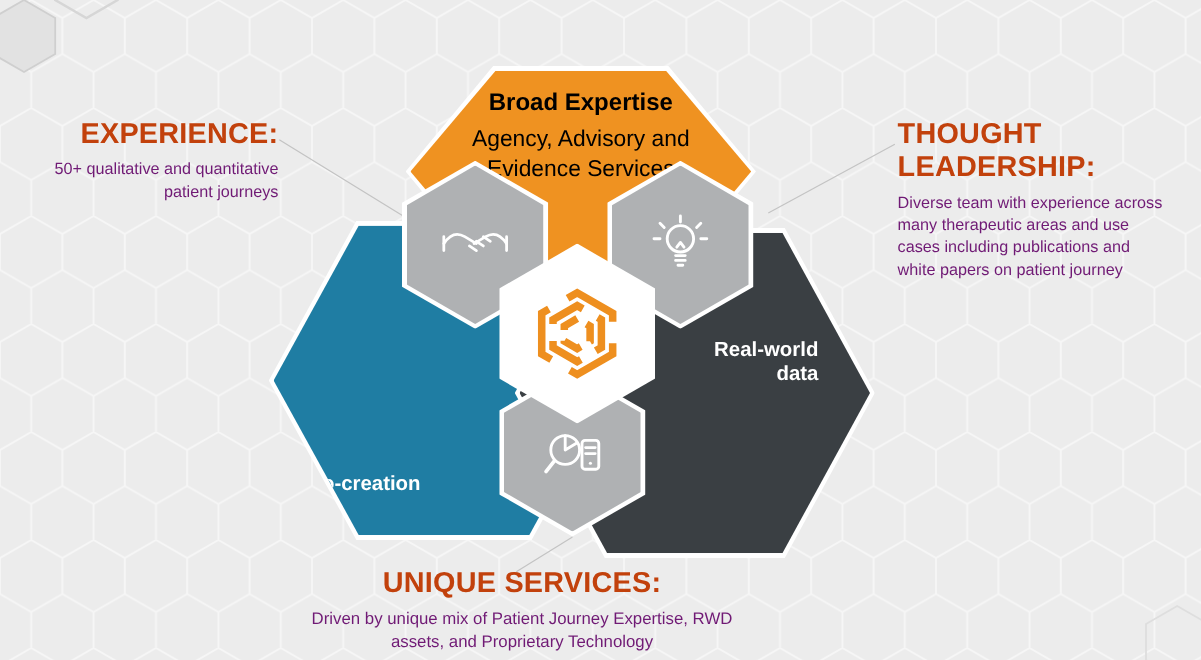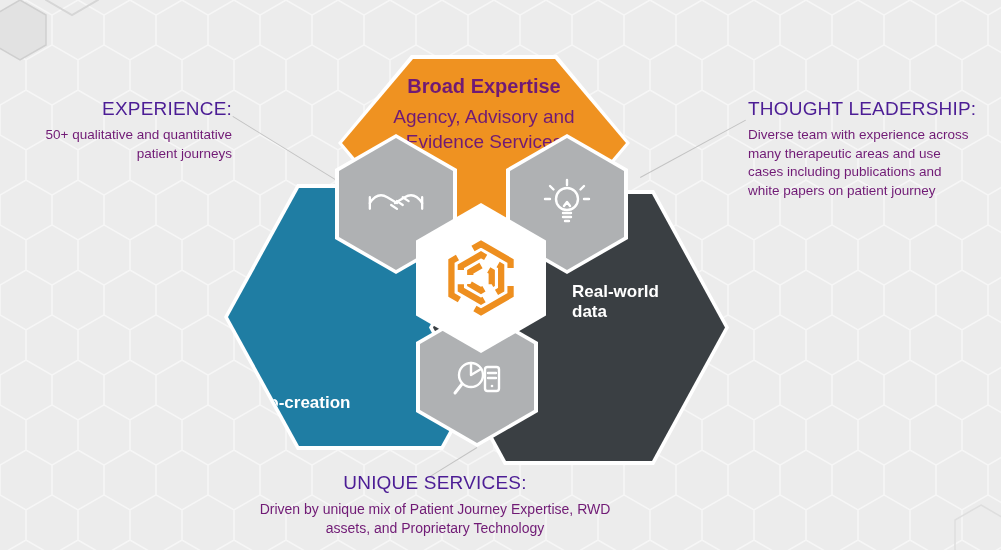--- a/index.html
+++ b/index.html
@@ -17,44 +17,44 @@
 
   .hex-teal      { left:224px; top:184px; width:292px; height:266px; }
   .hex-dark      { left:429px; top:190px; width:300px; height:275px; }
   .hex-orange    { left:338px; top:55px;  width:292px; height:176px; }
   .hex-handshake { left:335px; top:134px; width:122px; height:140px; }
   .hex-lightbulb { left:506px; top:134px; width:122px; height:140px; }
   .hex-analytics { left:416px; top:307px; width:122px; height:140px; }
   .hex-center    { left:416px; top:203px; width:130px; height:150px; }
 
   .fill-teal   { background:#1F7DA3; }
-  .fill-dark   { background:#3A3F43; }
+  .fill-dark   { background:#3A3F43;text-align:right; }
   .fill-orange { background:#EF9221; }
   .fill-gray   { background:#AFB1B3; }
   .fill-white  { background:#ffffff; }
 
   .pre { white-space: pre-line; }
 
   
-  .be-text  { position:absolute; left:0; right:0; top:16px; text-align:center; color:#701a75; }
+  .be-text  { position:absolute; left:0; right:0; top:16px; text-align:center; color:#000000; }
   .be-title { font-size:20px; font-weight:bold; }
   .be-sub   { font-size:19px; line-height:1.3; margin-top:7px; }
 
   .cc-title { position:absolute; left:28px; top:158px; color:#fff; font-size:17px; font-weight:bold;margin-top:47px; }
 
   .rwd-text  { position:absolute; left:139px; top:88px; width:140px; color:#fff; }
   .rwd-title { font-size:17px; font-weight:bold; line-height:1.2; width:110px; }
   .rwd-body  { font-size:13.5px; line-height:1.35; margin-top:10px; }
 
   .hex-iconbox { position:absolute; inset:0; display:flex; align-items:center; justify-content:center; }
   .icon-svg { stroke:#ffffff; fill:none; stroke-width:2.4; stroke-linecap:round; stroke-linejoin:round; }
 
   
   .callout { position:absolute; color:#43484d; }
-  .callout-title { font-size:19px; font-weight:normal; color:#4c1d95; letter-spacing:0.2px; }
+  .callout-title { font-size:24px; font-weight:bold; color:#c2410c; letter-spacing:0.2px; }
   .callout-body  { font-size:13.5px; line-height:1.38; margin-top:6px; color:#701a75; }
   .co-exp { left:20px;  top:98px;  width:212px; text-align:right; }
   .co-tl  { left:748px; top:98px;  width:250px; text-align:left; }
   .co-us  { left:160px; top:472px; width:550px; text-align:center; }
   .co-us .callout-body { font-size:14px; }
 
   
   .leader { position:absolute; height:0; border-top:1px solid #c3c3c3; transform-origin:0 0; }
   .line-exp { left:233px; top:116px; width:122px; transform:rotate(31.6deg); }
   .line-tl  { left:640px; top:177px; width:120px; transform:rotate(-28.5deg); }

